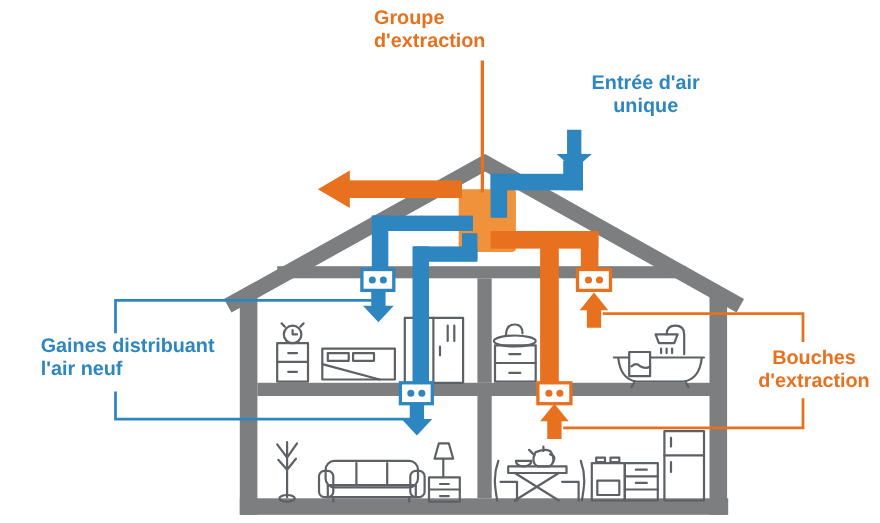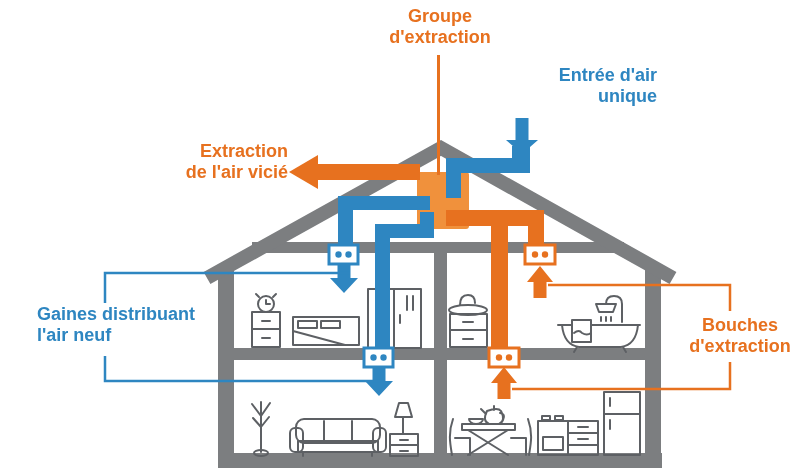--- a/index.html
+++ b/index.html
@@ -172,28 +172,26 @@
     </g>
 
     <g>
       <path class="callout-blue" d="M350 273 H105 V303"></path>
       <path class="callout-blue" d="M105 356 V381 H380"></path>
       <path class="callout-orange" d="M548 285 H730 V311"></path>
       <path class="callout-orange" d="M730 362 V389 H512"></path>
     </g>
   </svg>
 
-  <div class="lbl lbl-orange" style="left:340px;top:6px;width:200px;text-align:center;">Groupe
+  <div class="lbl lbl-orange" style="left:340px;top:6px;width:200px;">Groupe
 d'extraction</div>
 
-  <div class="lbl lbl-blue" style="left:517px;top:65px;width:140px;text-align:right;">Entrée d'air
+  <div class="lbl lbl-blue" style="left:517px;top:65px;width:140px;text-align:center;">Entrée d'air
 unique</div>
 
-  <div class="lbl lbl-orange" style="left:140px;top:141px;width:148px;text-align:right;">Extraction
-de l'air vicié</div>
 
   <div class="lbl lbl-blue" style="left:8px;top:304px;width:200px;text-align:left;margin-left:29px;">Gaines distribuant
 l'air neuf</div>
 
   <div class="lbl lbl-orange" style="left:662px;top:315px;width:156px;text-align:center;">Bouches
 d'extraction</div>
 
 </div>
 
 </body></html>

